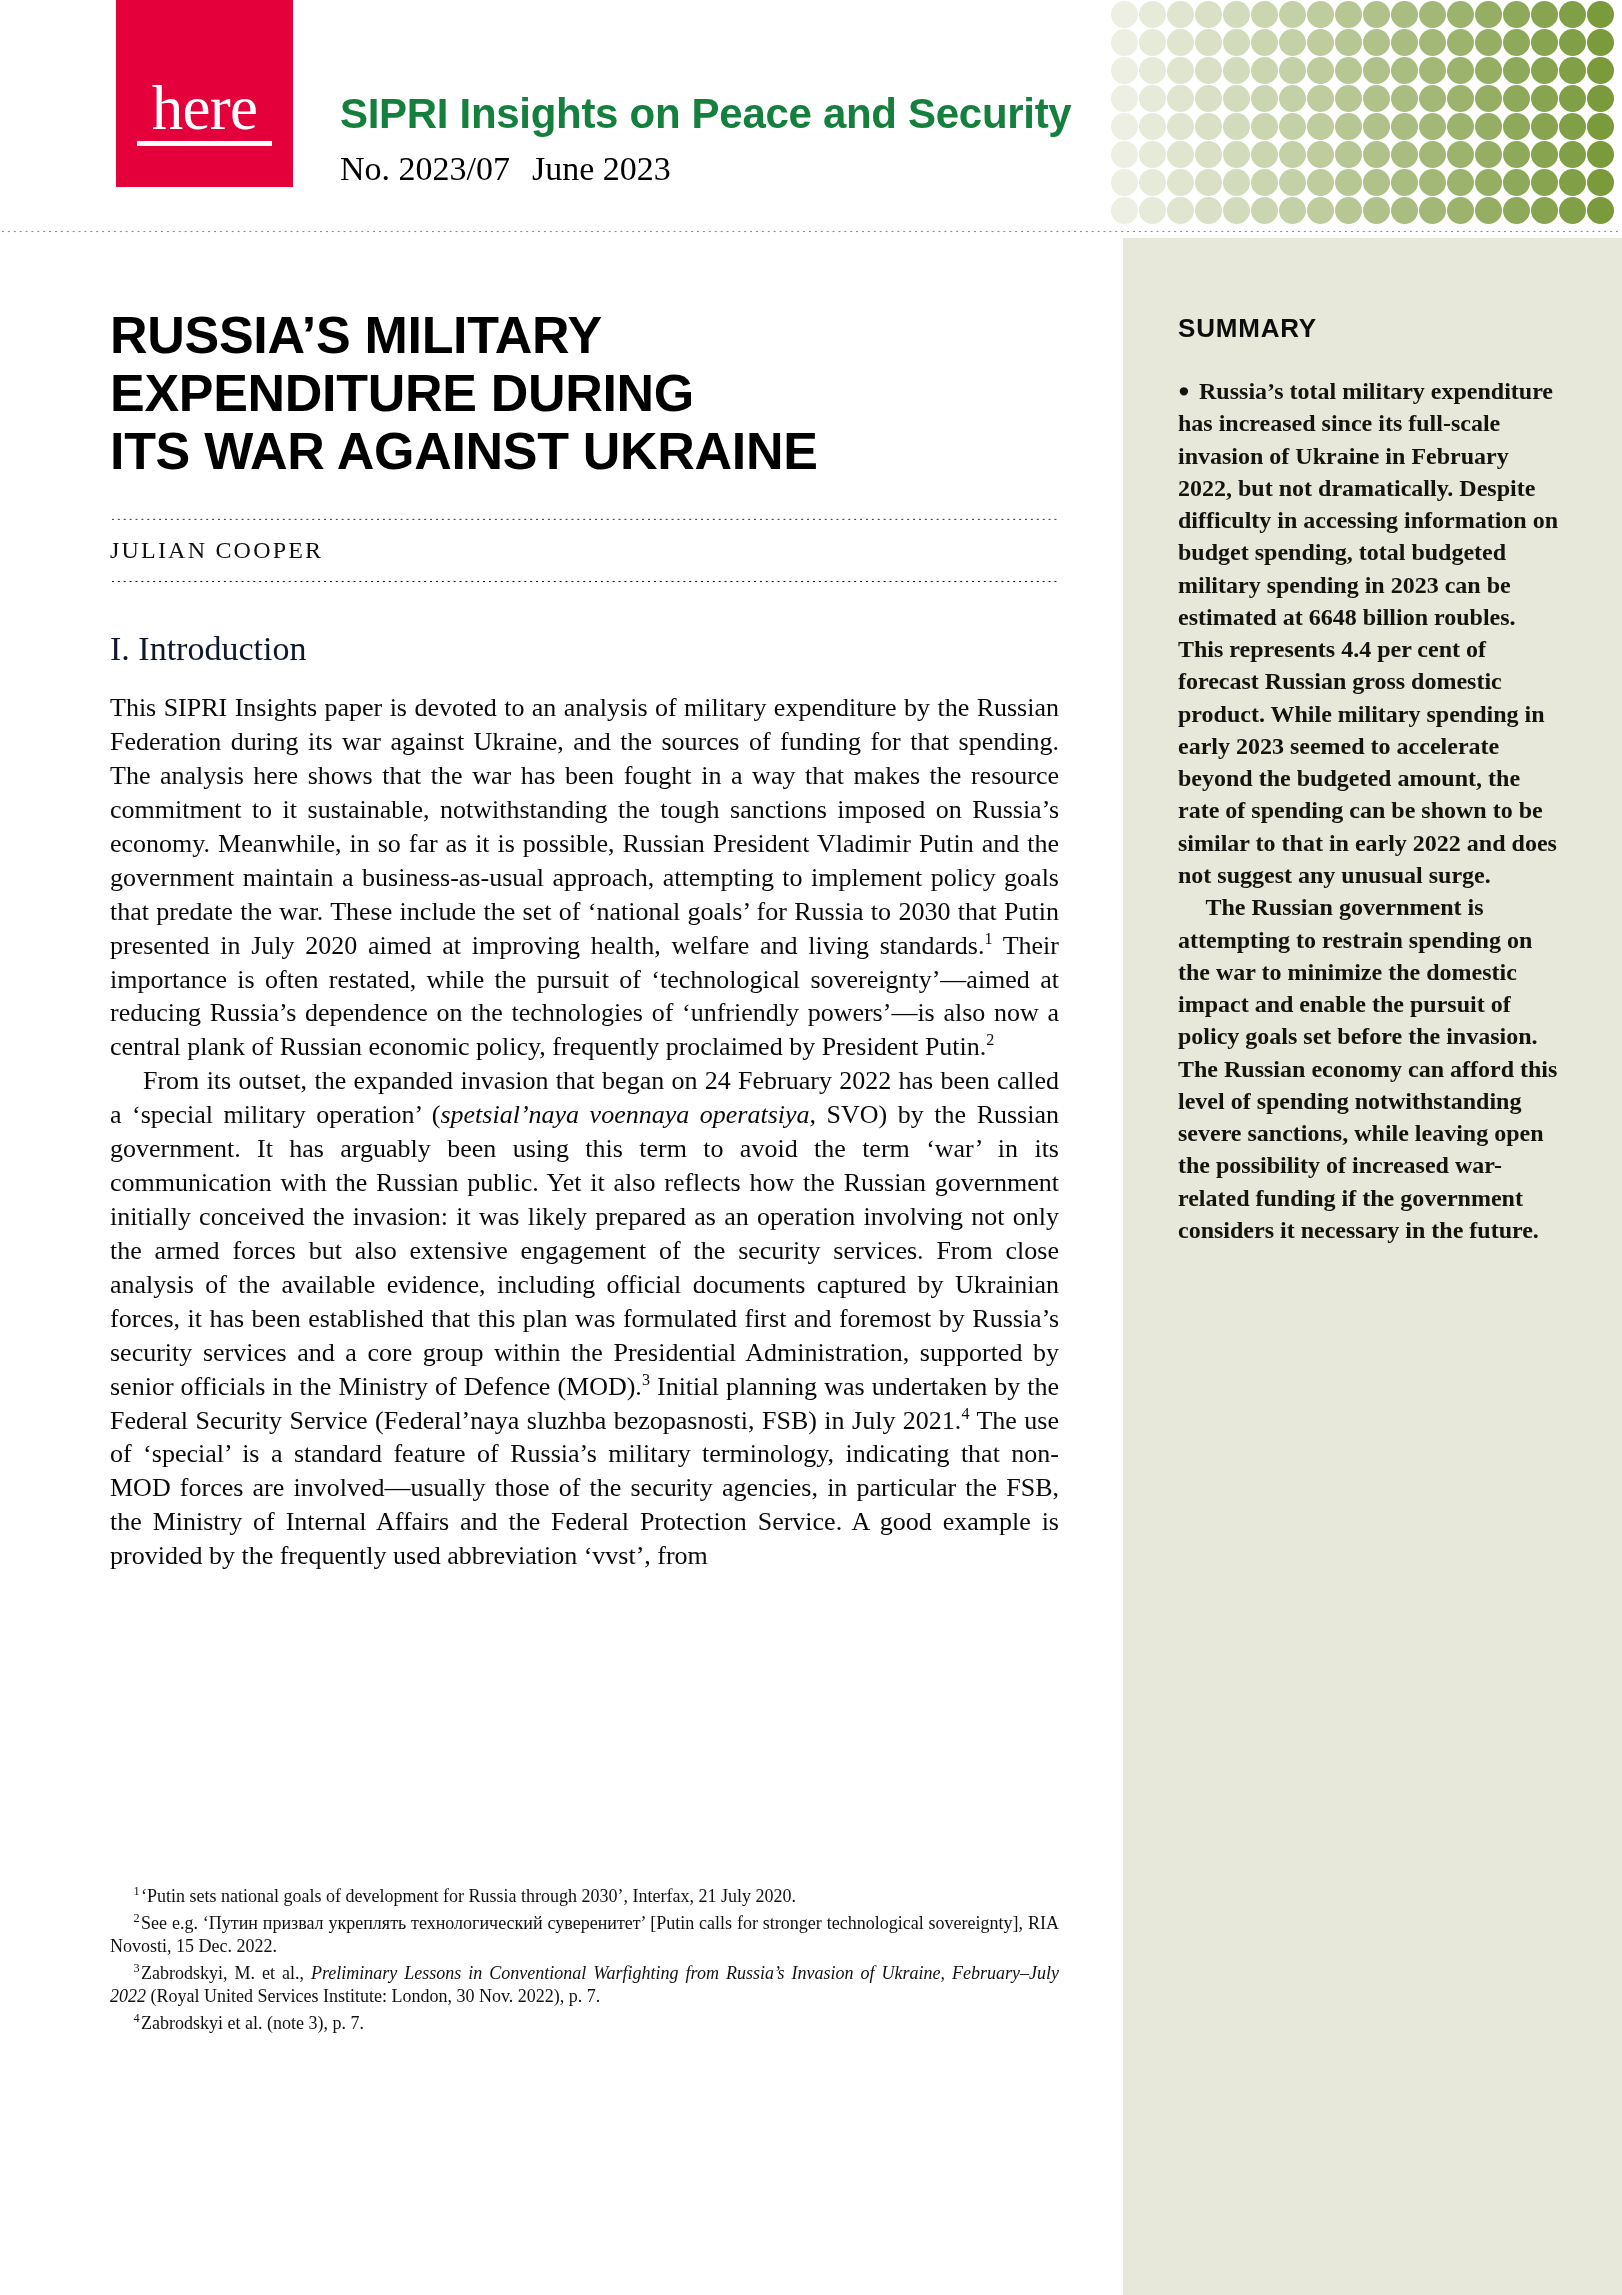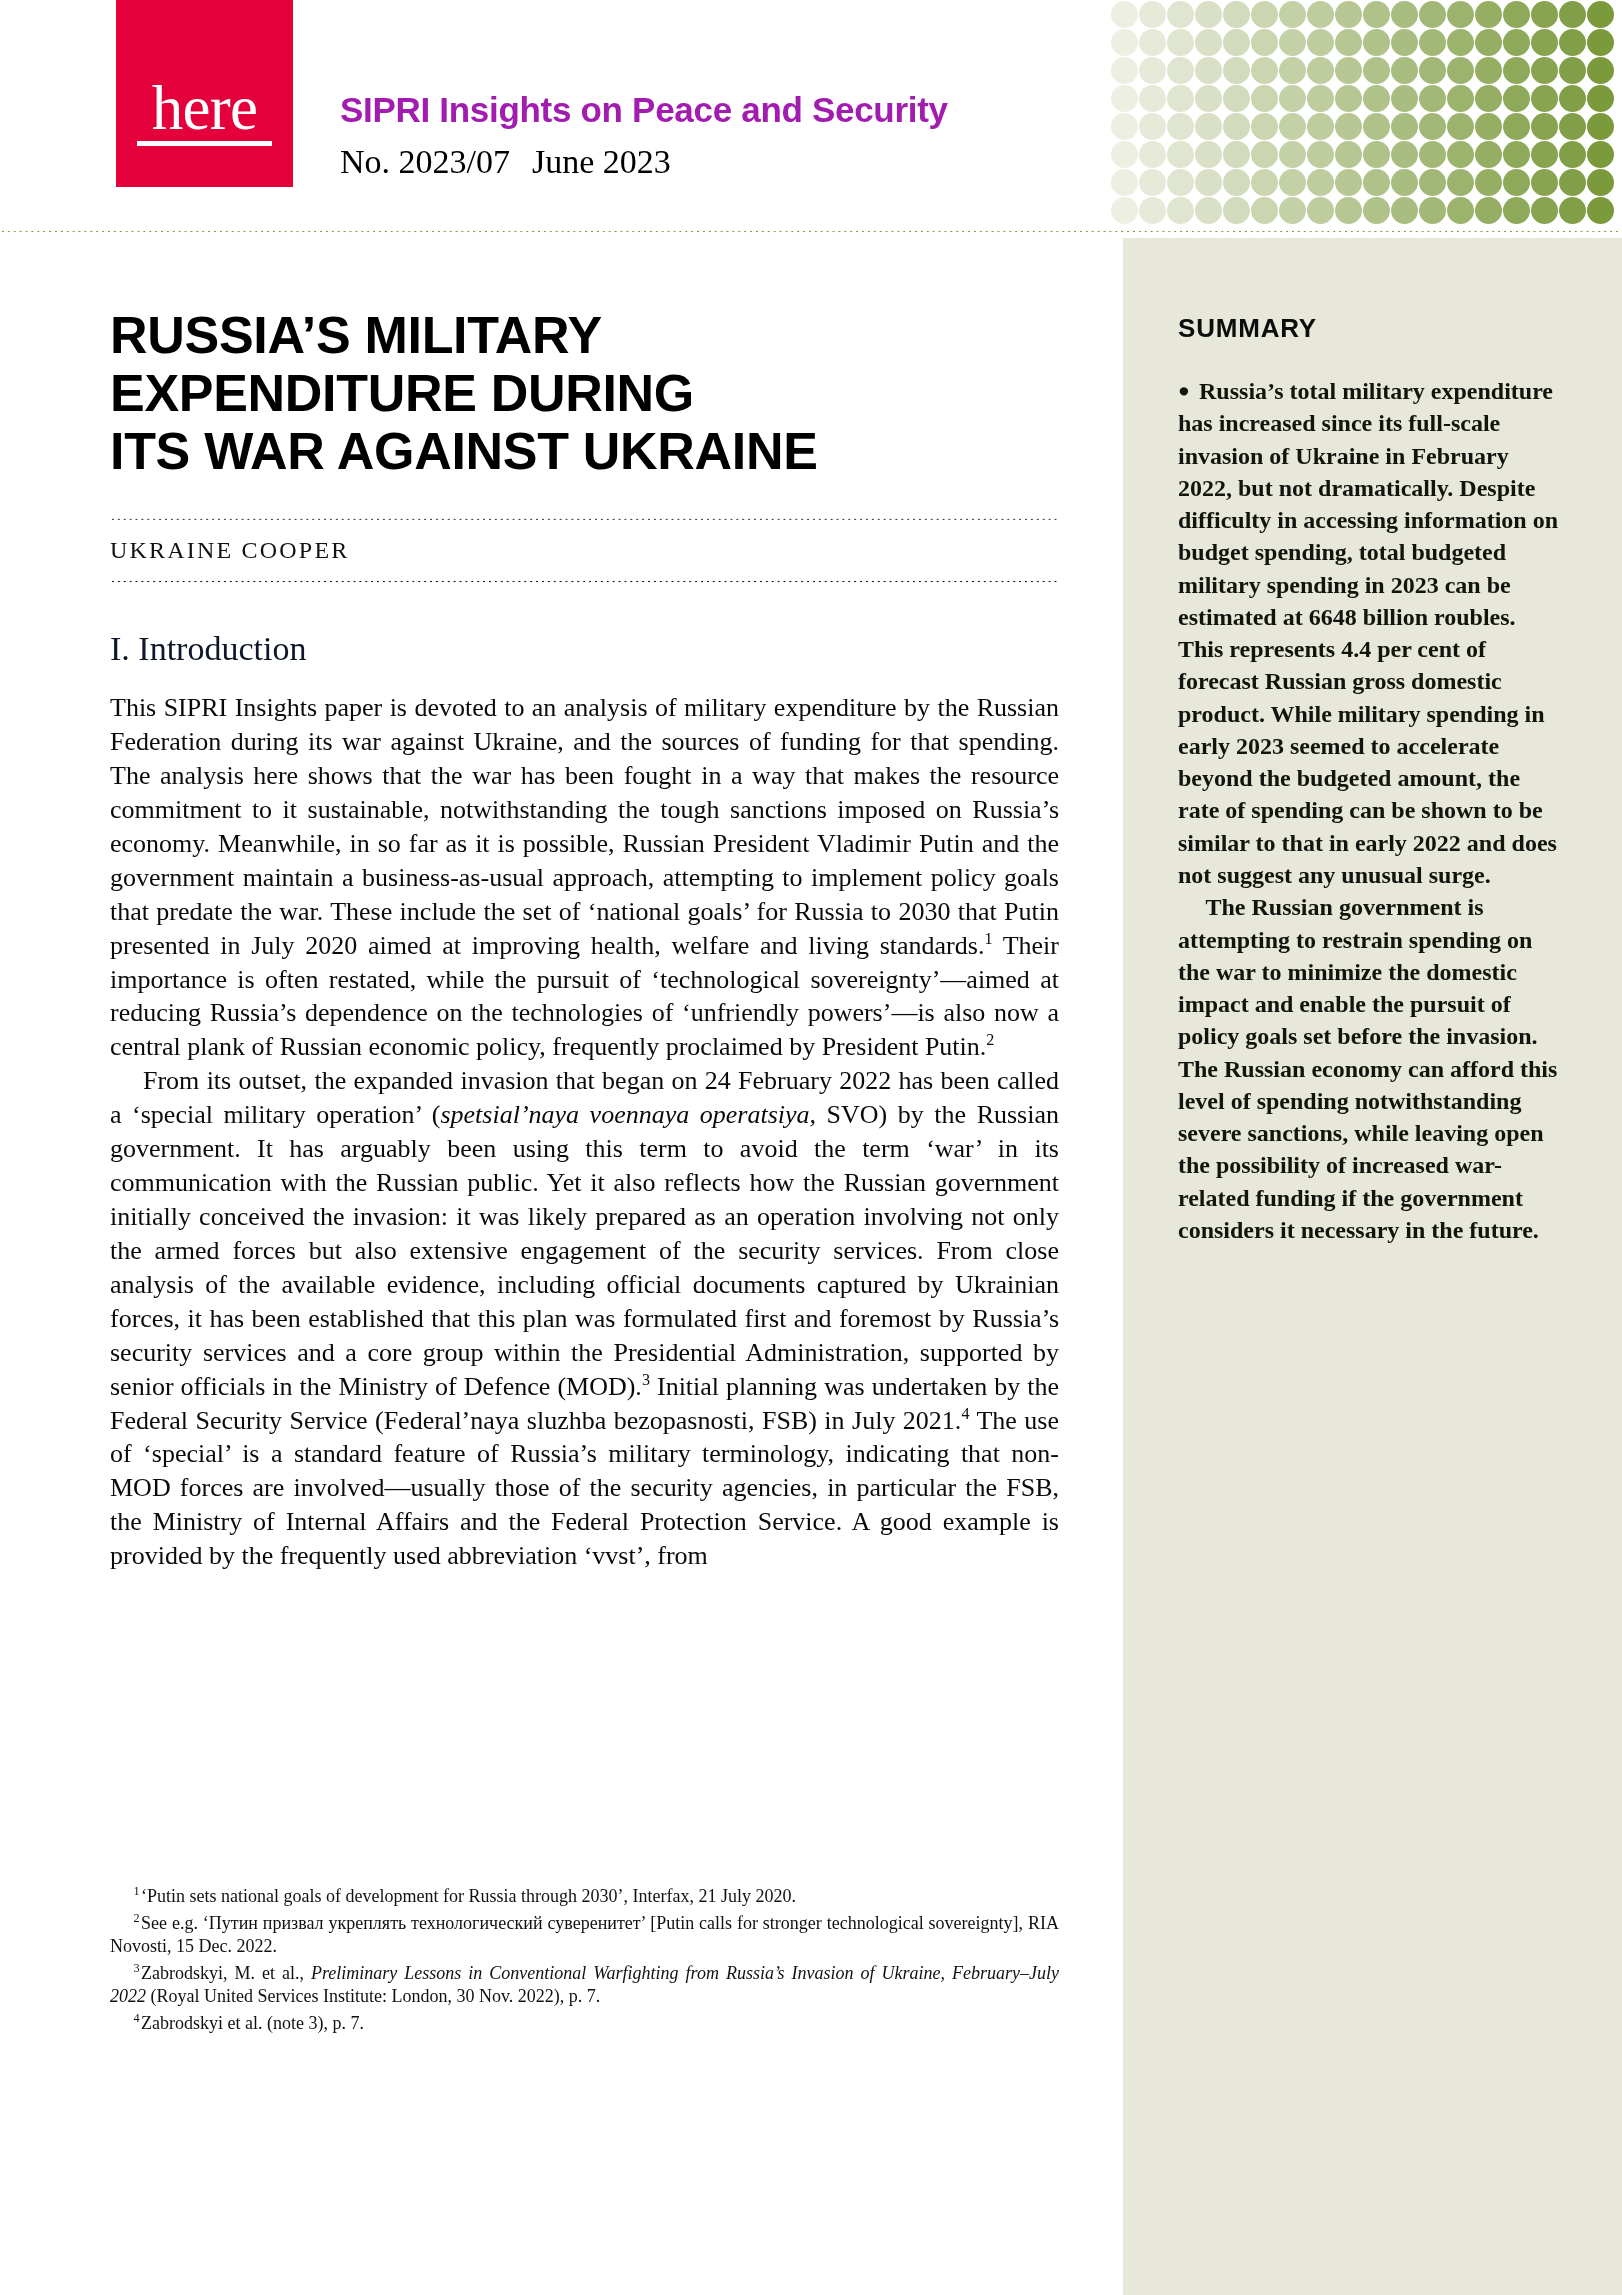--- a/index.html
+++ b/index.html
@@ -51,23 +51,23 @@
     margin-top: 6.5px;
   }
   #header-texts {
     position: absolute;
     left: 340px;
     top: 92px;
   }
   #series-title {
     font-family: "Liberation Sans", "DejaVu Sans", sans-serif;
     font-weight: bold;
-    font-size: 35px;
+    font-size: 42px;
     line-height: 1.05;
-    color: #a21caf;
+    color: #15803d;
     letter-spacing: -0.3px;
     white-space: nowrap;
   }
   #issue-line {
     margin-top: 14.4px;
     font-family: "Liberation Serif", "DejaVu Serif", serif;
     font-size: 34px;
     color: #000000;
     white-space: nowrap;
   }
@@ -395,21 +395,21 @@
 
 <main id="main">
 
   <h1 id="doc-title">
     <span>RUSSIA’S MILITARY</span><br>
     <span>EXPENDITURE DURING</span><br>
     <span>ITS WAR AGAINST UKRAINE</span>
   </h1>
 
   <div id="rule-title-above" class="inline-rule"></div>
-  <div id="author">UKRAINE COOPER</div>
+  <div id="author">JULIAN COOPER</div>
   <div id="rule-title-below" class="inline-rule"></div>
 
   <h2 id="section-heading">I. Introduction</h2>
 
   <p class="body-para"><span>This SIPRI Insights paper is devoted to an analysis of military expenditure by the Russian Federation during its war against Ukraine, and the sources of funding for that spending. The analysis here shows that the war has been fought in a way that makes the resource commitment to it sustainable, notwithstanding the tough sanctions imposed on Russia’s economy. Meanwhile, in so far as it is possible, Russian President Vladimir Putin and the government maintain a business-as-usual approach, attempting to implement policy goals that predate the war. These include the set of ‘national goals’ for Russia to 2030 that Putin presented in July 2020 aimed at improving health, welfare and living standards.</span><span class="fn-ref">1</span><span> Their importance is often restated, while the pursuit of ‘technological sovereignty’—aimed at reducing Russia’s dependence on the technologies of ‘unfriendly powers’—is also now a central plank of Russian economic policy, frequently proclaimed by President Putin.</span><span class="fn-ref">2</span></p>
 
   <p class="body-para indented"><span>From its outset, the expanded invasion that began on 24 February 2022 has been called a ‘special military operation’ (</span><span class="ital">spetsial’naya voennaya operatsiya,</span><span> SVO) by the Russian government. It has arguably been using this term to avoid the term ‘war’ in its communication with the Russian public. Yet it also reflects how the Russian government initially conceived the invasion: it was likely prepared as an operation involving not only the armed forces but also extensive engagement of the security services. From close analysis of the available evidence, including official documents captured by Ukrainian forces, it has been established that this plan was formulated first and foremost by Russia’s security services and a core group within the Presidential Administration, supported by senior officials in the Ministry of Defence (MOD).</span><span class="fn-ref">3</span><span> Initial planning was undertaken by the Federal Security Service (Federal’naya sluzhba bezopasnosti, FSB) in July 2021.</span><span class="fn-ref">4</span><span> The use of ‘special’ is a standard feature of Russia’s military terminology, indicating that non-MOD forces are involved—usually those of the security agencies, in particular the FSB, the Ministry of Internal Affairs and the Federal Protection Service. A good example is provided by the frequently used abbreviation ‘vvst’, from</span></p>
 
 </main>
 

